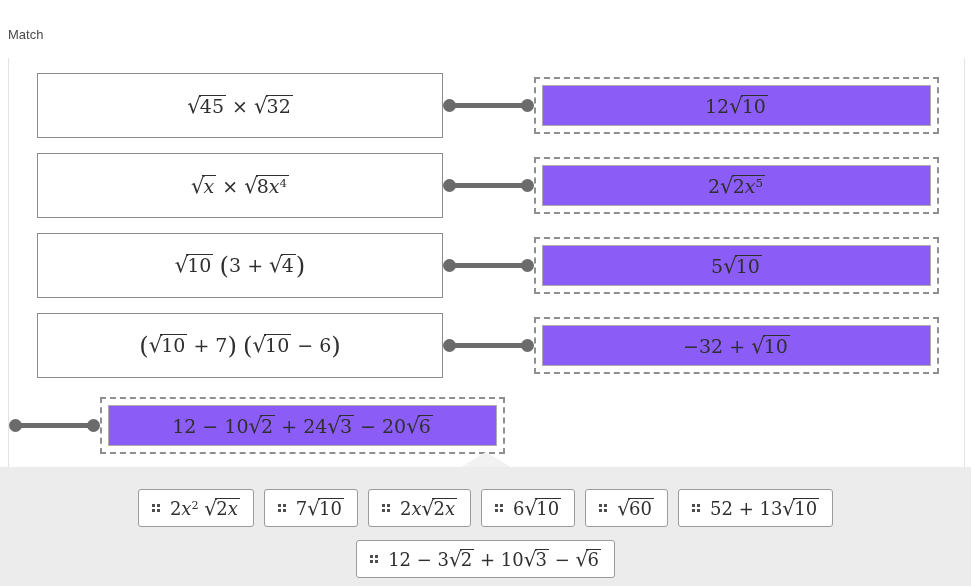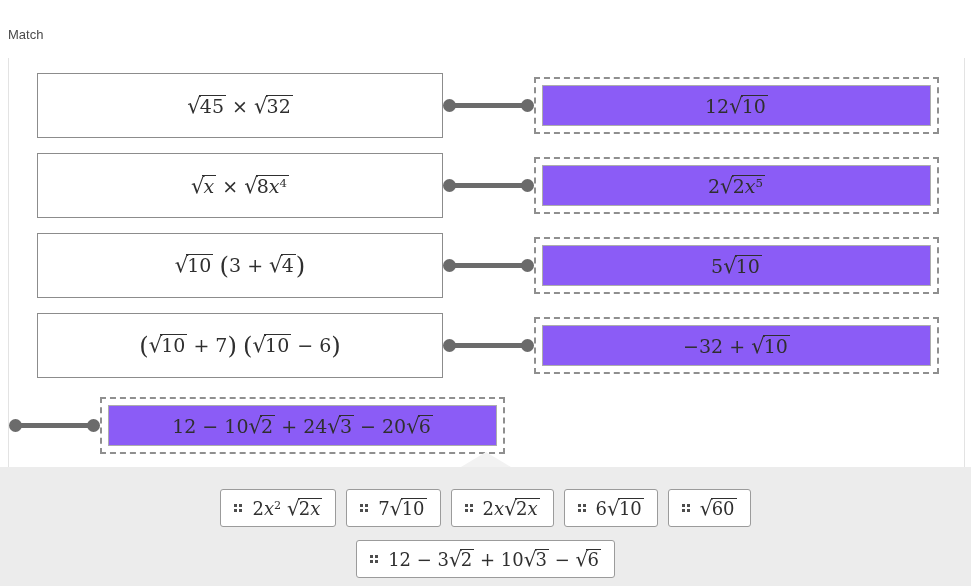--- a/index.html
+++ b/index.html
@@ -218,20 +218,29 @@
     </div>
     <div class="chip">
       <span class="handle">
           <i></i>
           <i></i>
           <i></i>
           <i></i>
         </span>
       <span class="math"><span class="sqrt"><span class="rad">√</span><span class="radicand">60</span></span></span>
     </div>
+    <div class="chip">
+      <span class="handle">
+          <i></i>
+          <i></i>
+          <i></i>
+          <i></i>
+        </span>
+      <span class="math">52 + 13<span class="sqrt"><span class="rad">√</span><span class="radicand">10</span></span></span>
+    </div>
   </div>
 
   <div class="chip-row">
     <div class="chip">
       <span class="handle">
           <i></i>
           <i></i>
           <i></i>
           <i></i>
         </span>

